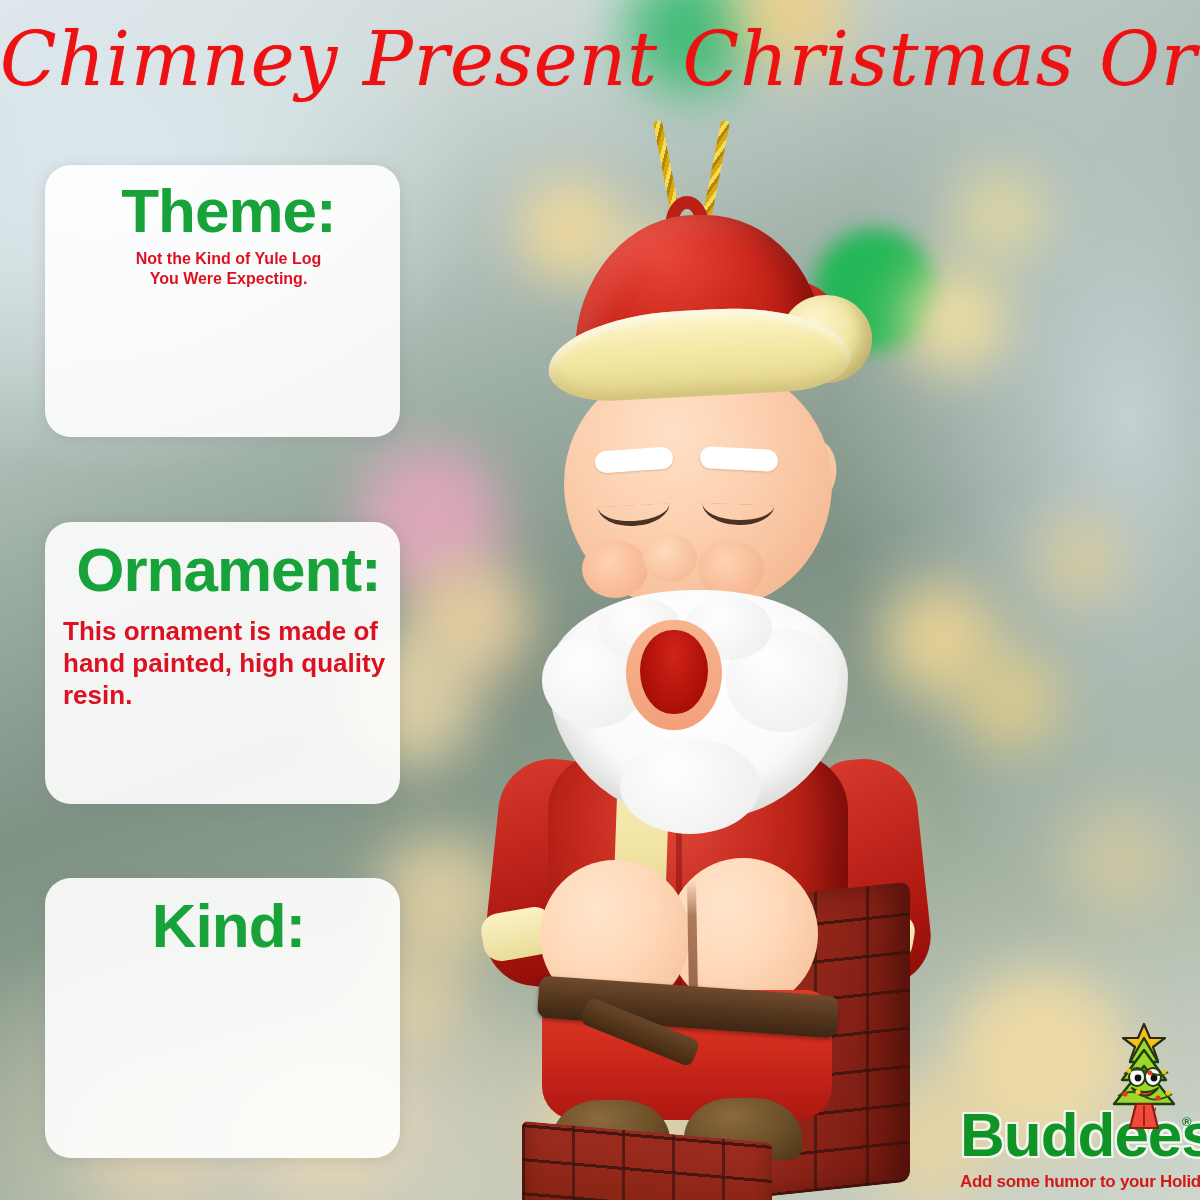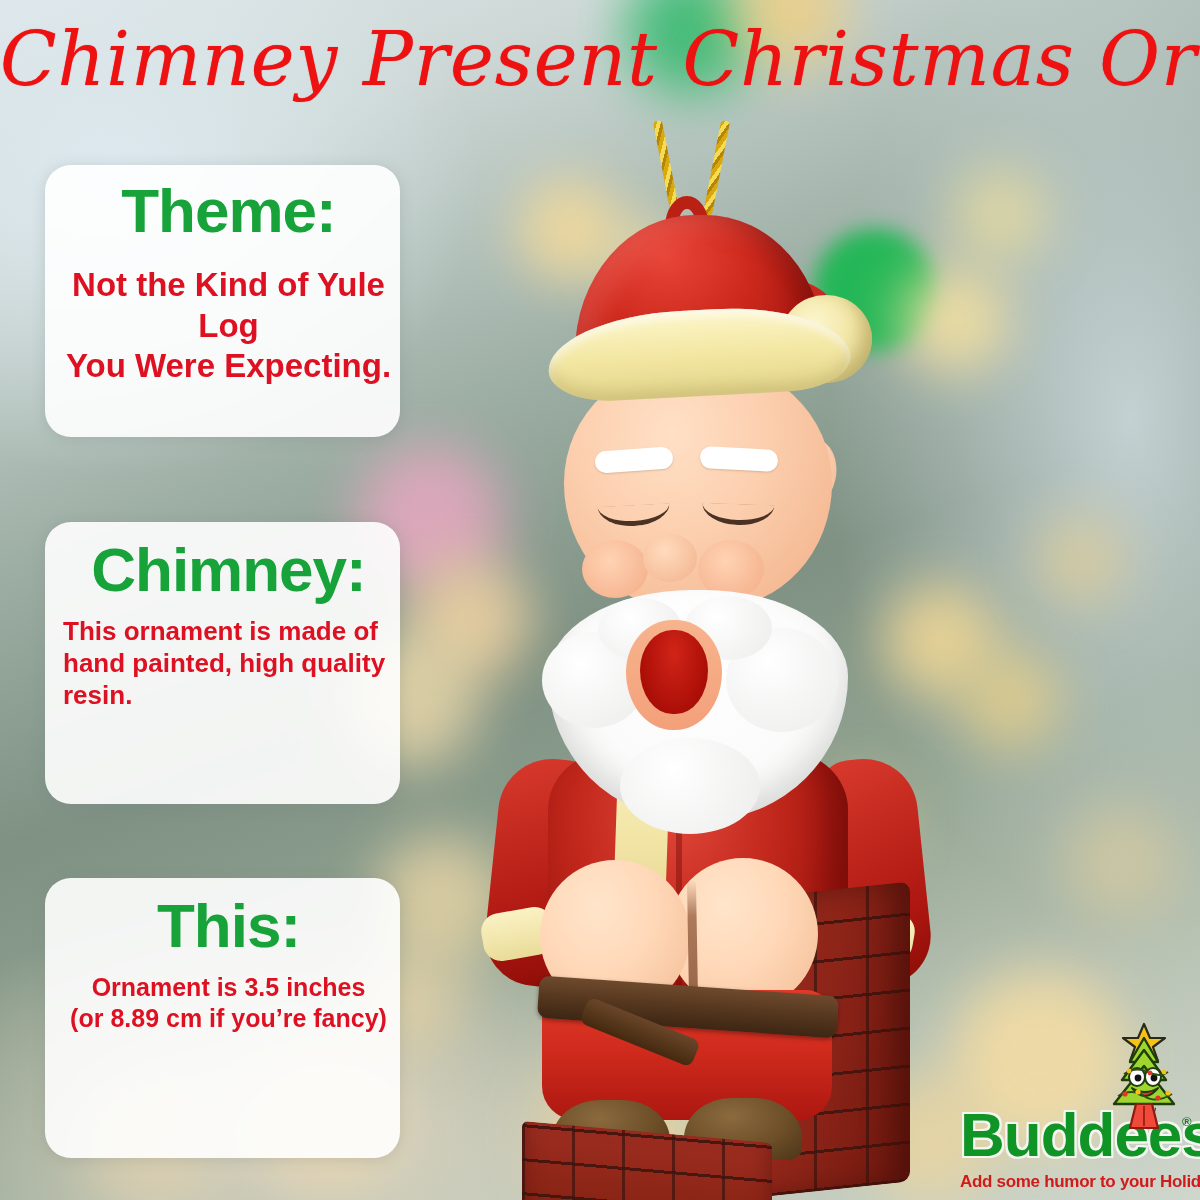--- a/index.html
+++ b/index.html
@@ -89,21 +89,21 @@
   #card-quality .card-heading { font-size: 62px; margin-top: 6px; }
   #card-size    .card-heading { font-size: 62px; margin-top: 6px; }
 
   .card-body {
     color: #dd1122;
     font-weight: bold;
     line-height: 1.22;
     margin: 10px 0 0 0;
     white-space: pre-line;
   }
-  #card-theme   .card-body { font-size: 33px; margin-top: 22px; }
+  #card-theme   .card-body { font-size: 16px; margin-top: 6px; }
   #card-quality .card-body { font-size: 26px; margin-top: 14px; text-align: left; padding-left: 4px;}
   #card-size    .card-body { font-size: 25px; margin-top: 14px; }
 
   
   #ornament {
     position: absolute;
     left: 430px;
     top: 120px;
     width: 540px;
     height: 1060px;
@@ -410,28 +410,26 @@
 
   <div id="title">Chimney Present Christmas Ornament</div>
 
   <div class="card" id="card-theme">
     <div class="card-heading">Theme:</div>
     <div class="card-body">Not the Kind of Yule Log
 You Were Expecting.</div>
   </div>
 
   <div class="card" id="card-quality">
-    <div class="card-heading">Chimney:</div>
+    <div class="card-heading">Ornament:</div>
     <div class="card-body">This ornament is made of hand painted, high quality resin.</div>
   </div>
 
   <div class="card" id="card-size">
-    <div class="card-heading">This:</div>
-    <div class="card-body">Ornament is 3.5 inches
-(or 8.89 cm if you’re fancy)</div>
+    <div class="card-heading">Kind:</div>
   </div>
 
   <div id="ornament">
 
     <div class="cord-strand" style="left:232px; top:0px;  height:96px; transform:rotate(-11deg);"></div>
     <div class="cord-strand" style="left:282px; top:0px;  height:96px; transform:rotate(11deg);"></div>
     <div class="hook-loop" style="left:235px; top:76px;"></div>
 
     <div class="part hat-side"></div>
     <div class="part hat"></div>

